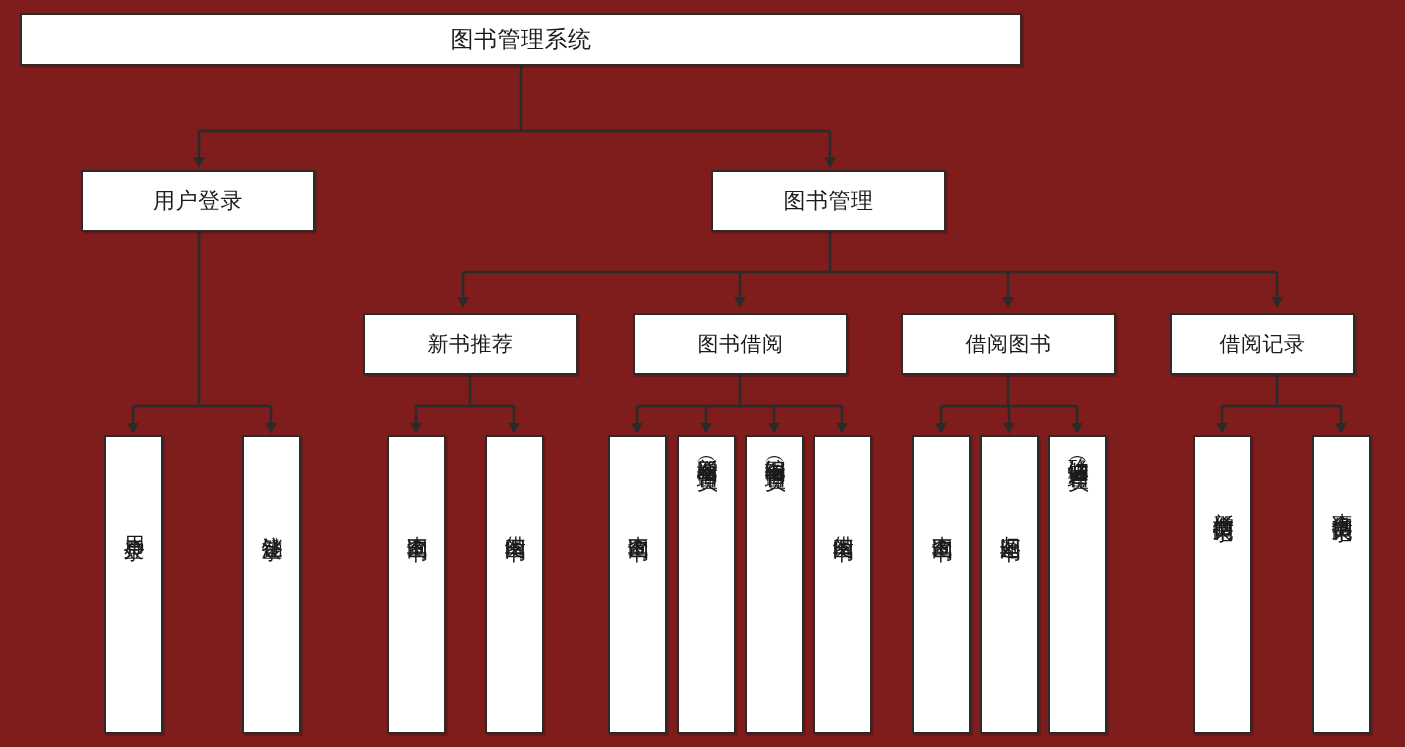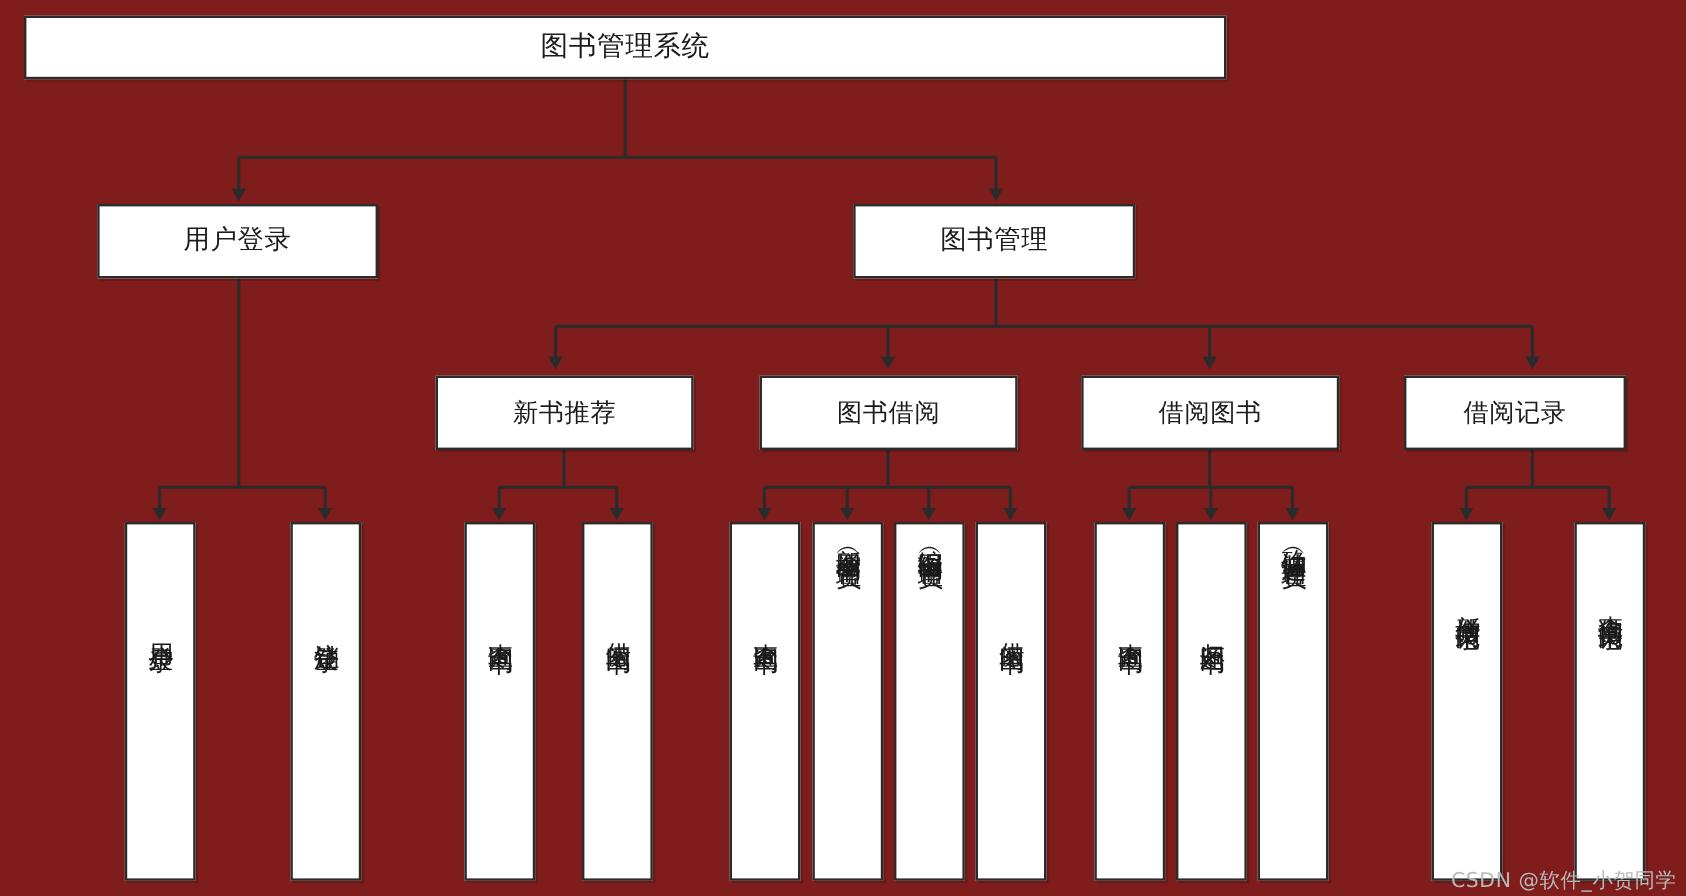--- a/index.html
+++ b/index.html
@@ -188,15 +188,14 @@
     <span class="label">确认归还（管理员）</span>
   </div>
 
   <div class="node leaf midshort" style="left:1193px; top:435px; width:59px; height:299px;">
     <span class="label">新增借阅记录</span>
   </div>
   <div class="node leaf midshort" style="left:1312px; top:435px; width:59px; height:299px;">
     <span class="label">查询借阅记录</span>
   </div>
 
-  <div class="watermark">CSDN @软件_小贺同学</div>
 
 </div>
 
 </body></html>

